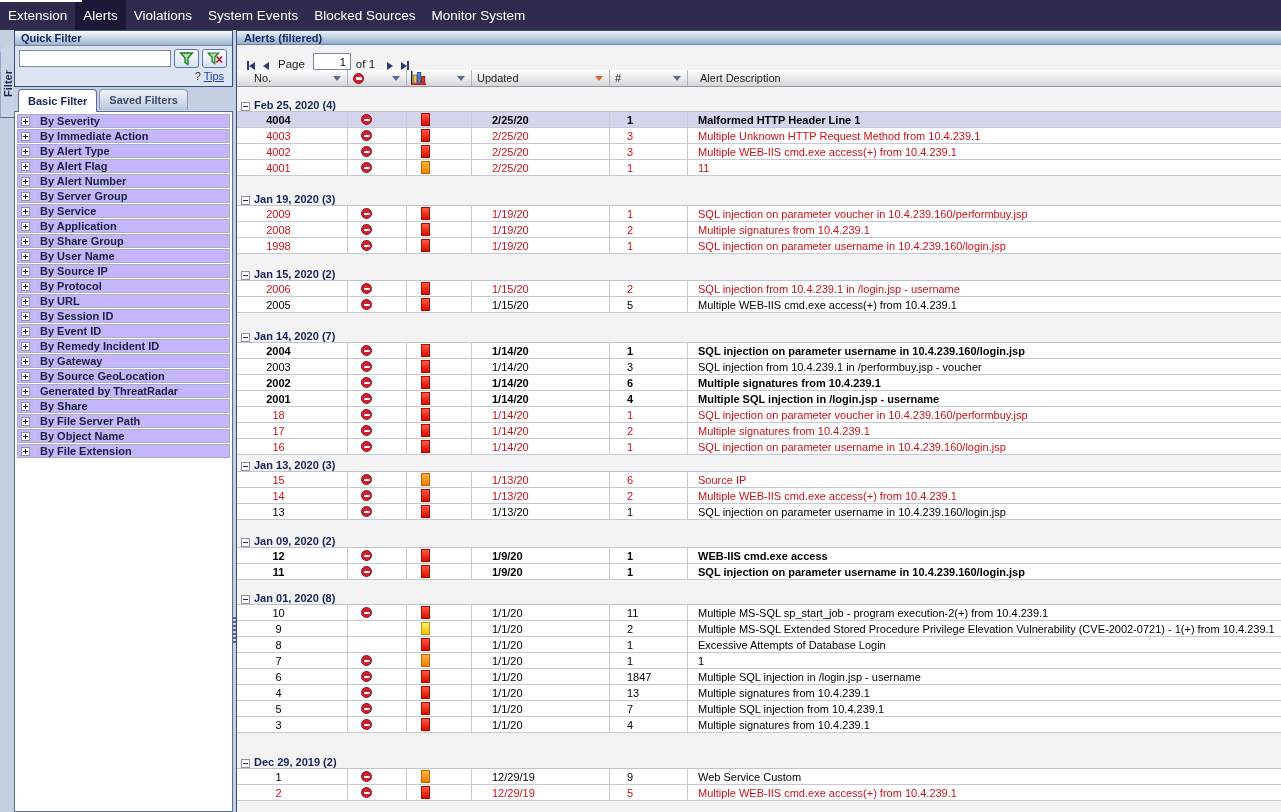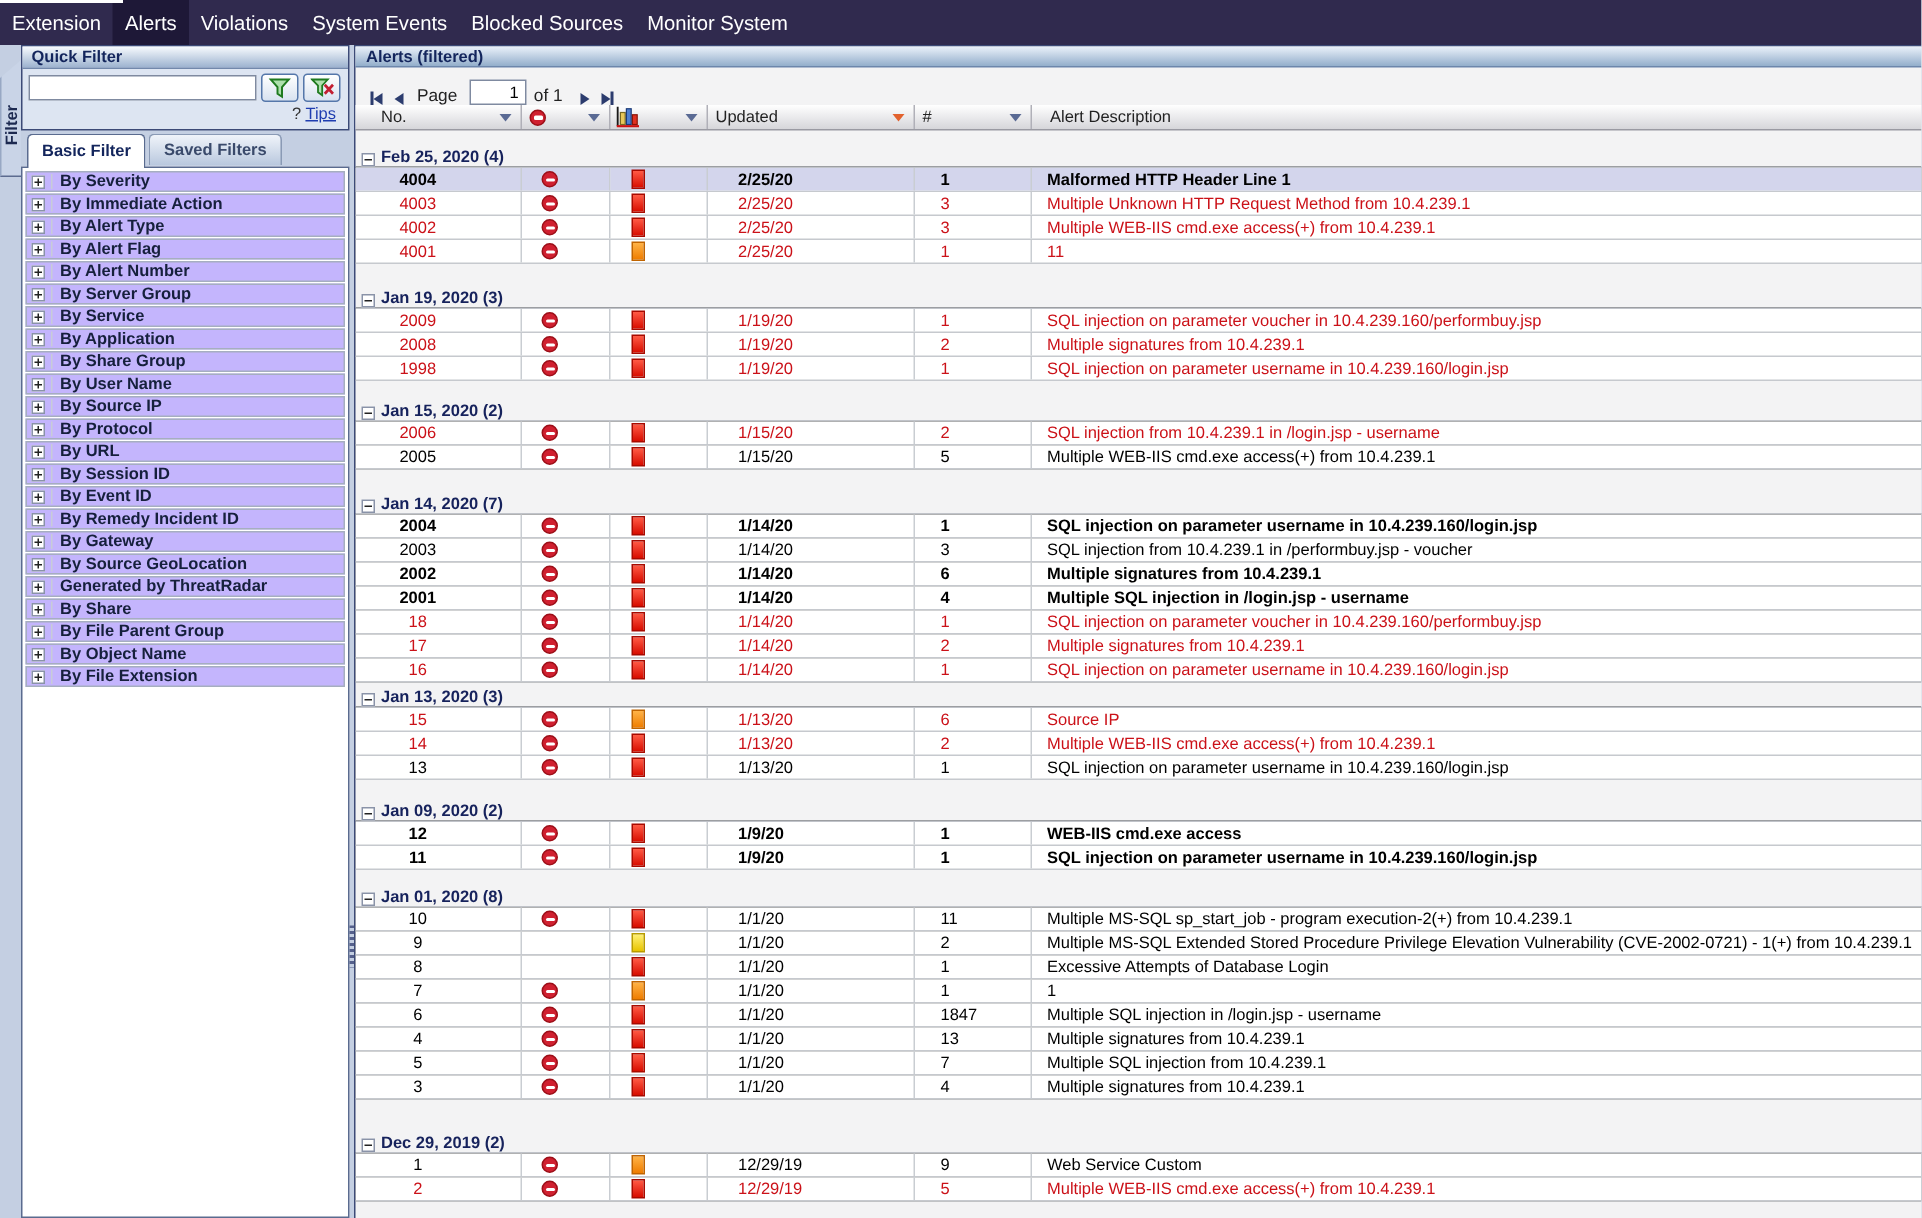--- a/index.html
+++ b/index.html
@@ -234,21 +234,21 @@
     <span class="f-label">Generated by ThreatRadar</span>
   </div>
       <div class="f-item">
     <span class="plus-box"></span>
     <span class="f-sep"></span>
     <span class="f-label">By Share</span>
   </div>
       <div class="f-item">
     <span class="plus-box"></span>
     <span class="f-sep"></span>
-    <span class="f-label">By File Parent Group</span>
+    <span class="f-label">By File Server Path</span>
   </div>
       <div class="f-item">
     <span class="plus-box"></span>
     <span class="f-sep"></span>
     <span class="f-label">By Object Name</span>
   </div>
       <div class="f-item">
     <span class="plus-box"></span>
     <span class="f-sep"></span>
     <span class="f-label">By File Extension</span>

